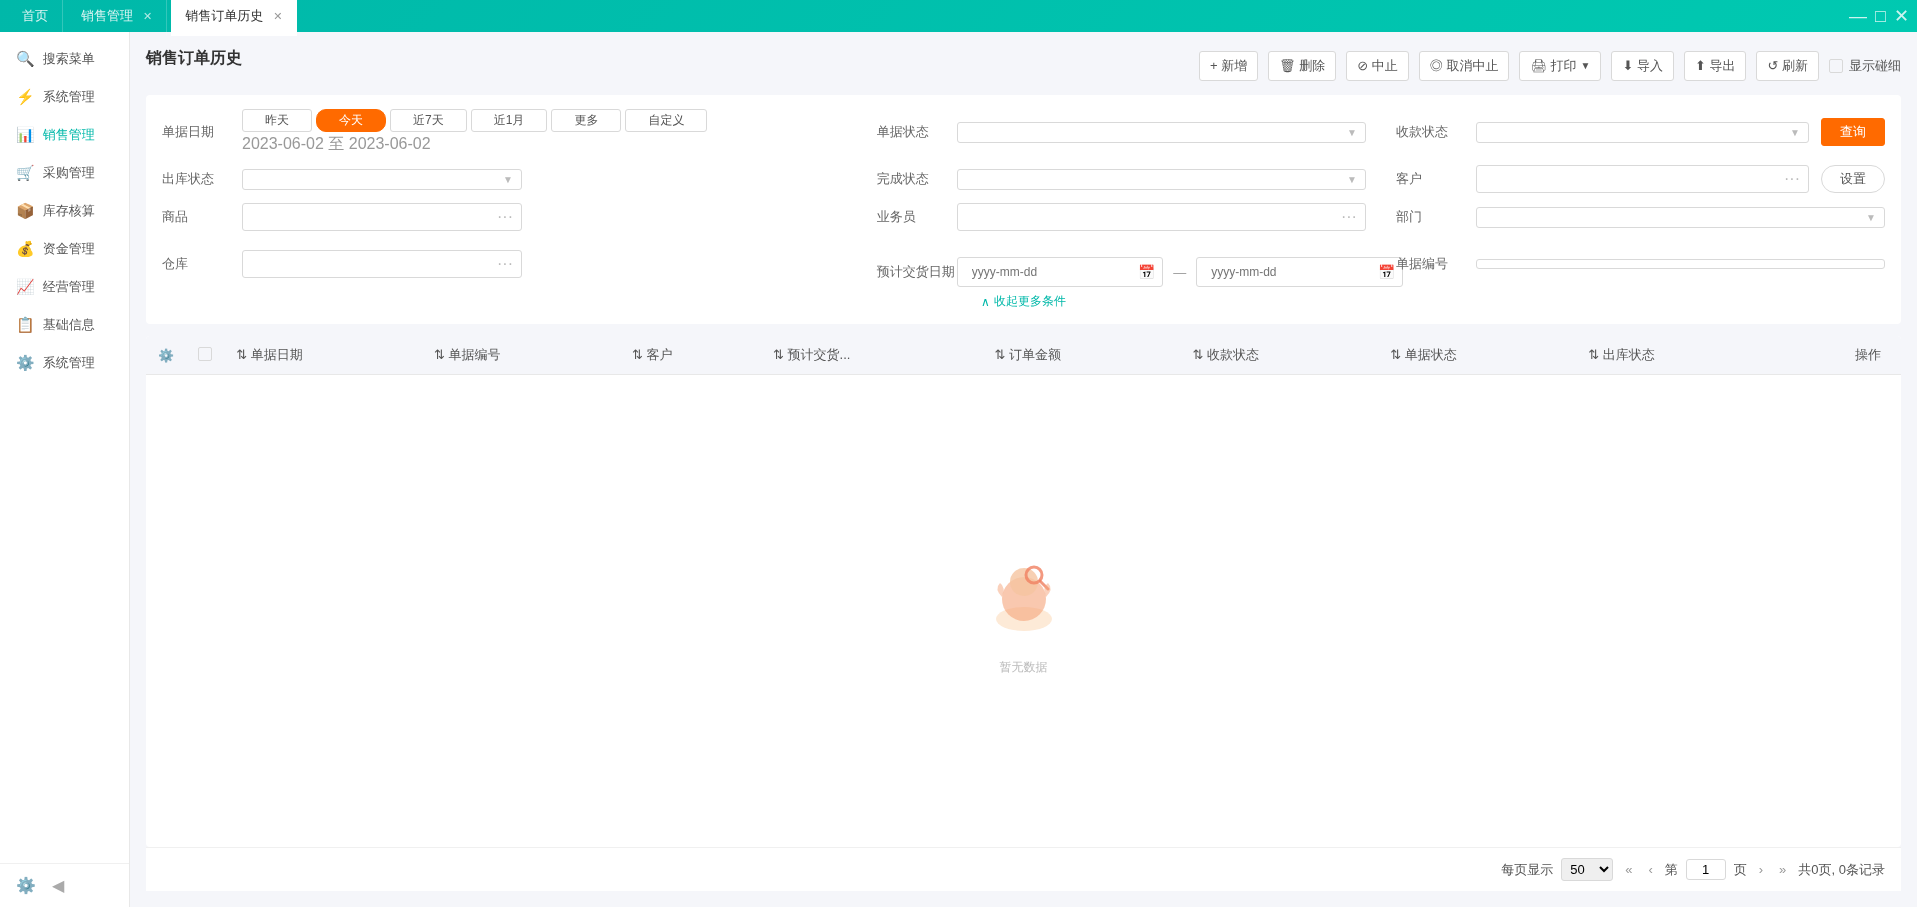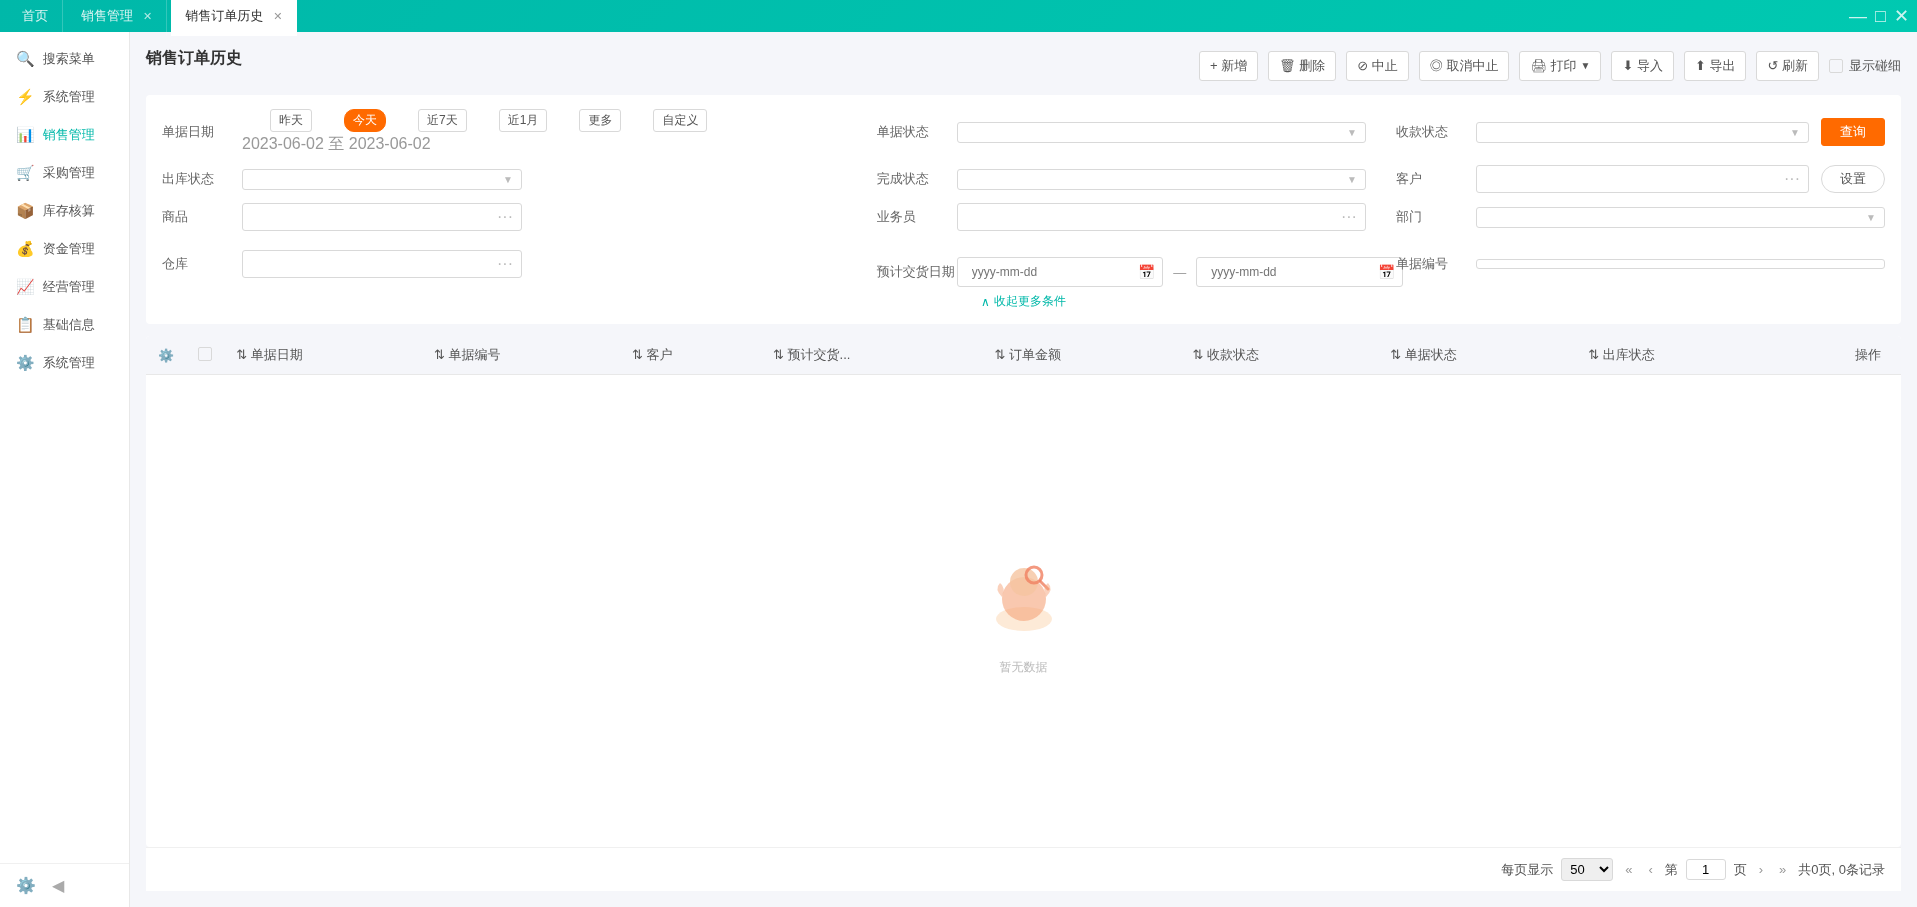--- a/index.html
+++ b/index.html
@@ -124,28 +124,27 @@
       color: #666;
       font-size: 13px;
       flex-shrink: 0;
     }
     .date-btns {
       display: flex;
       align-items: center;
       gap: 4px;
     }
     .date-btn {
-      padding: 2px 8px;
+      padding: 2px 22px;
       border: 1px solid #d9d9d9;
       border-radius: 3px;
       cursor: pointer;
       font-size: 12px;
       color: #555;
       background: #fff;
-      margin-left: 28px;
     }
     .date-btn.active {
       background: #ff6a00;
       color: #fff;
       border-color: #ff6a00;
       border-radius: 10px;
     }
     .date-range {
       font-size: 16px;
       color: #999;

